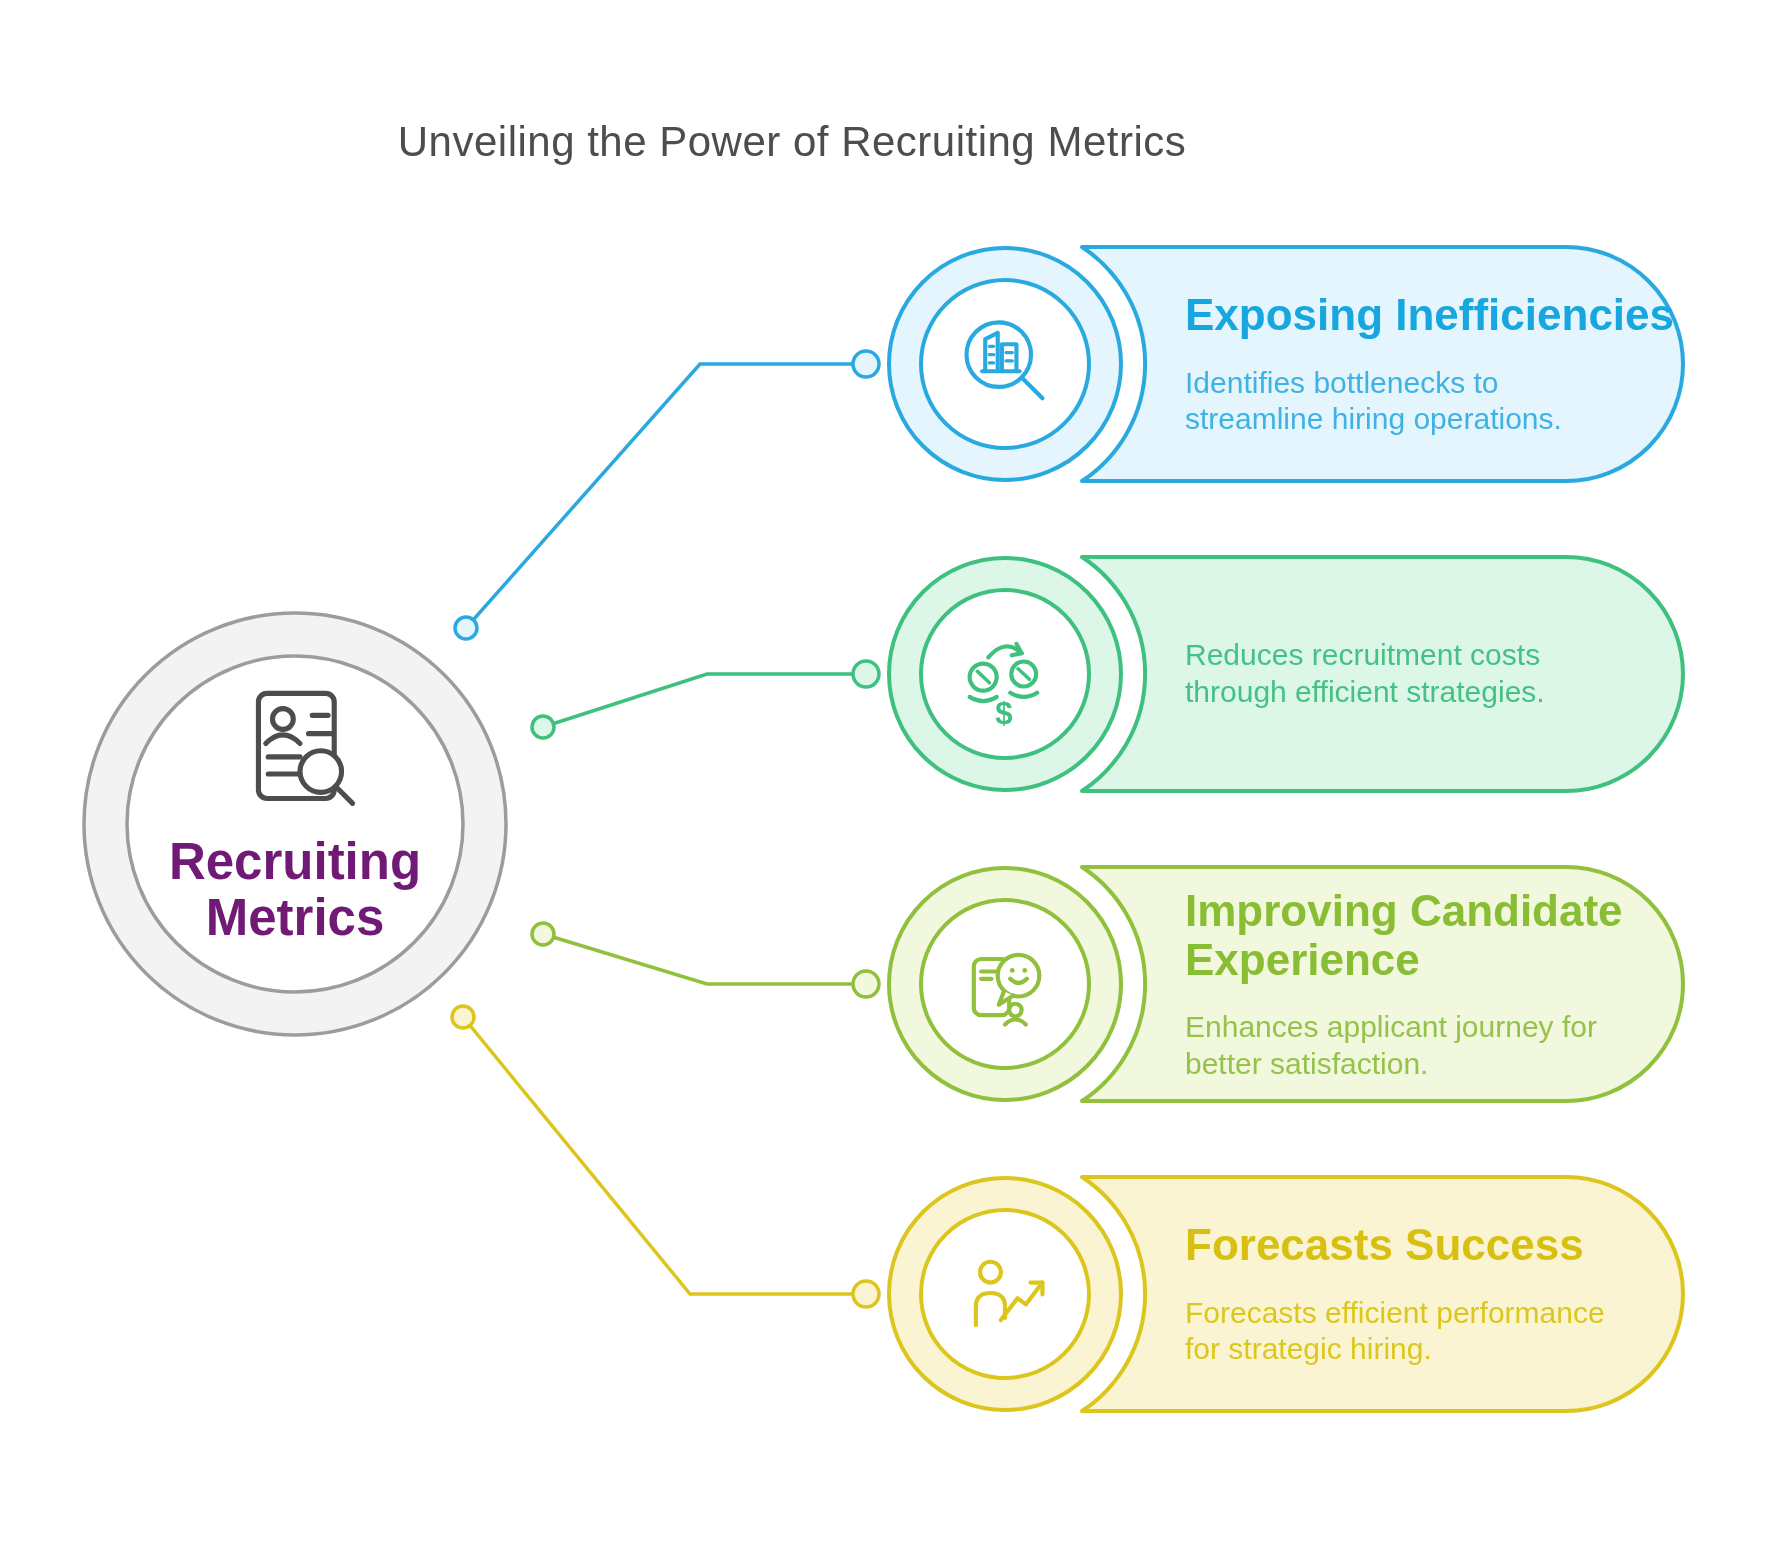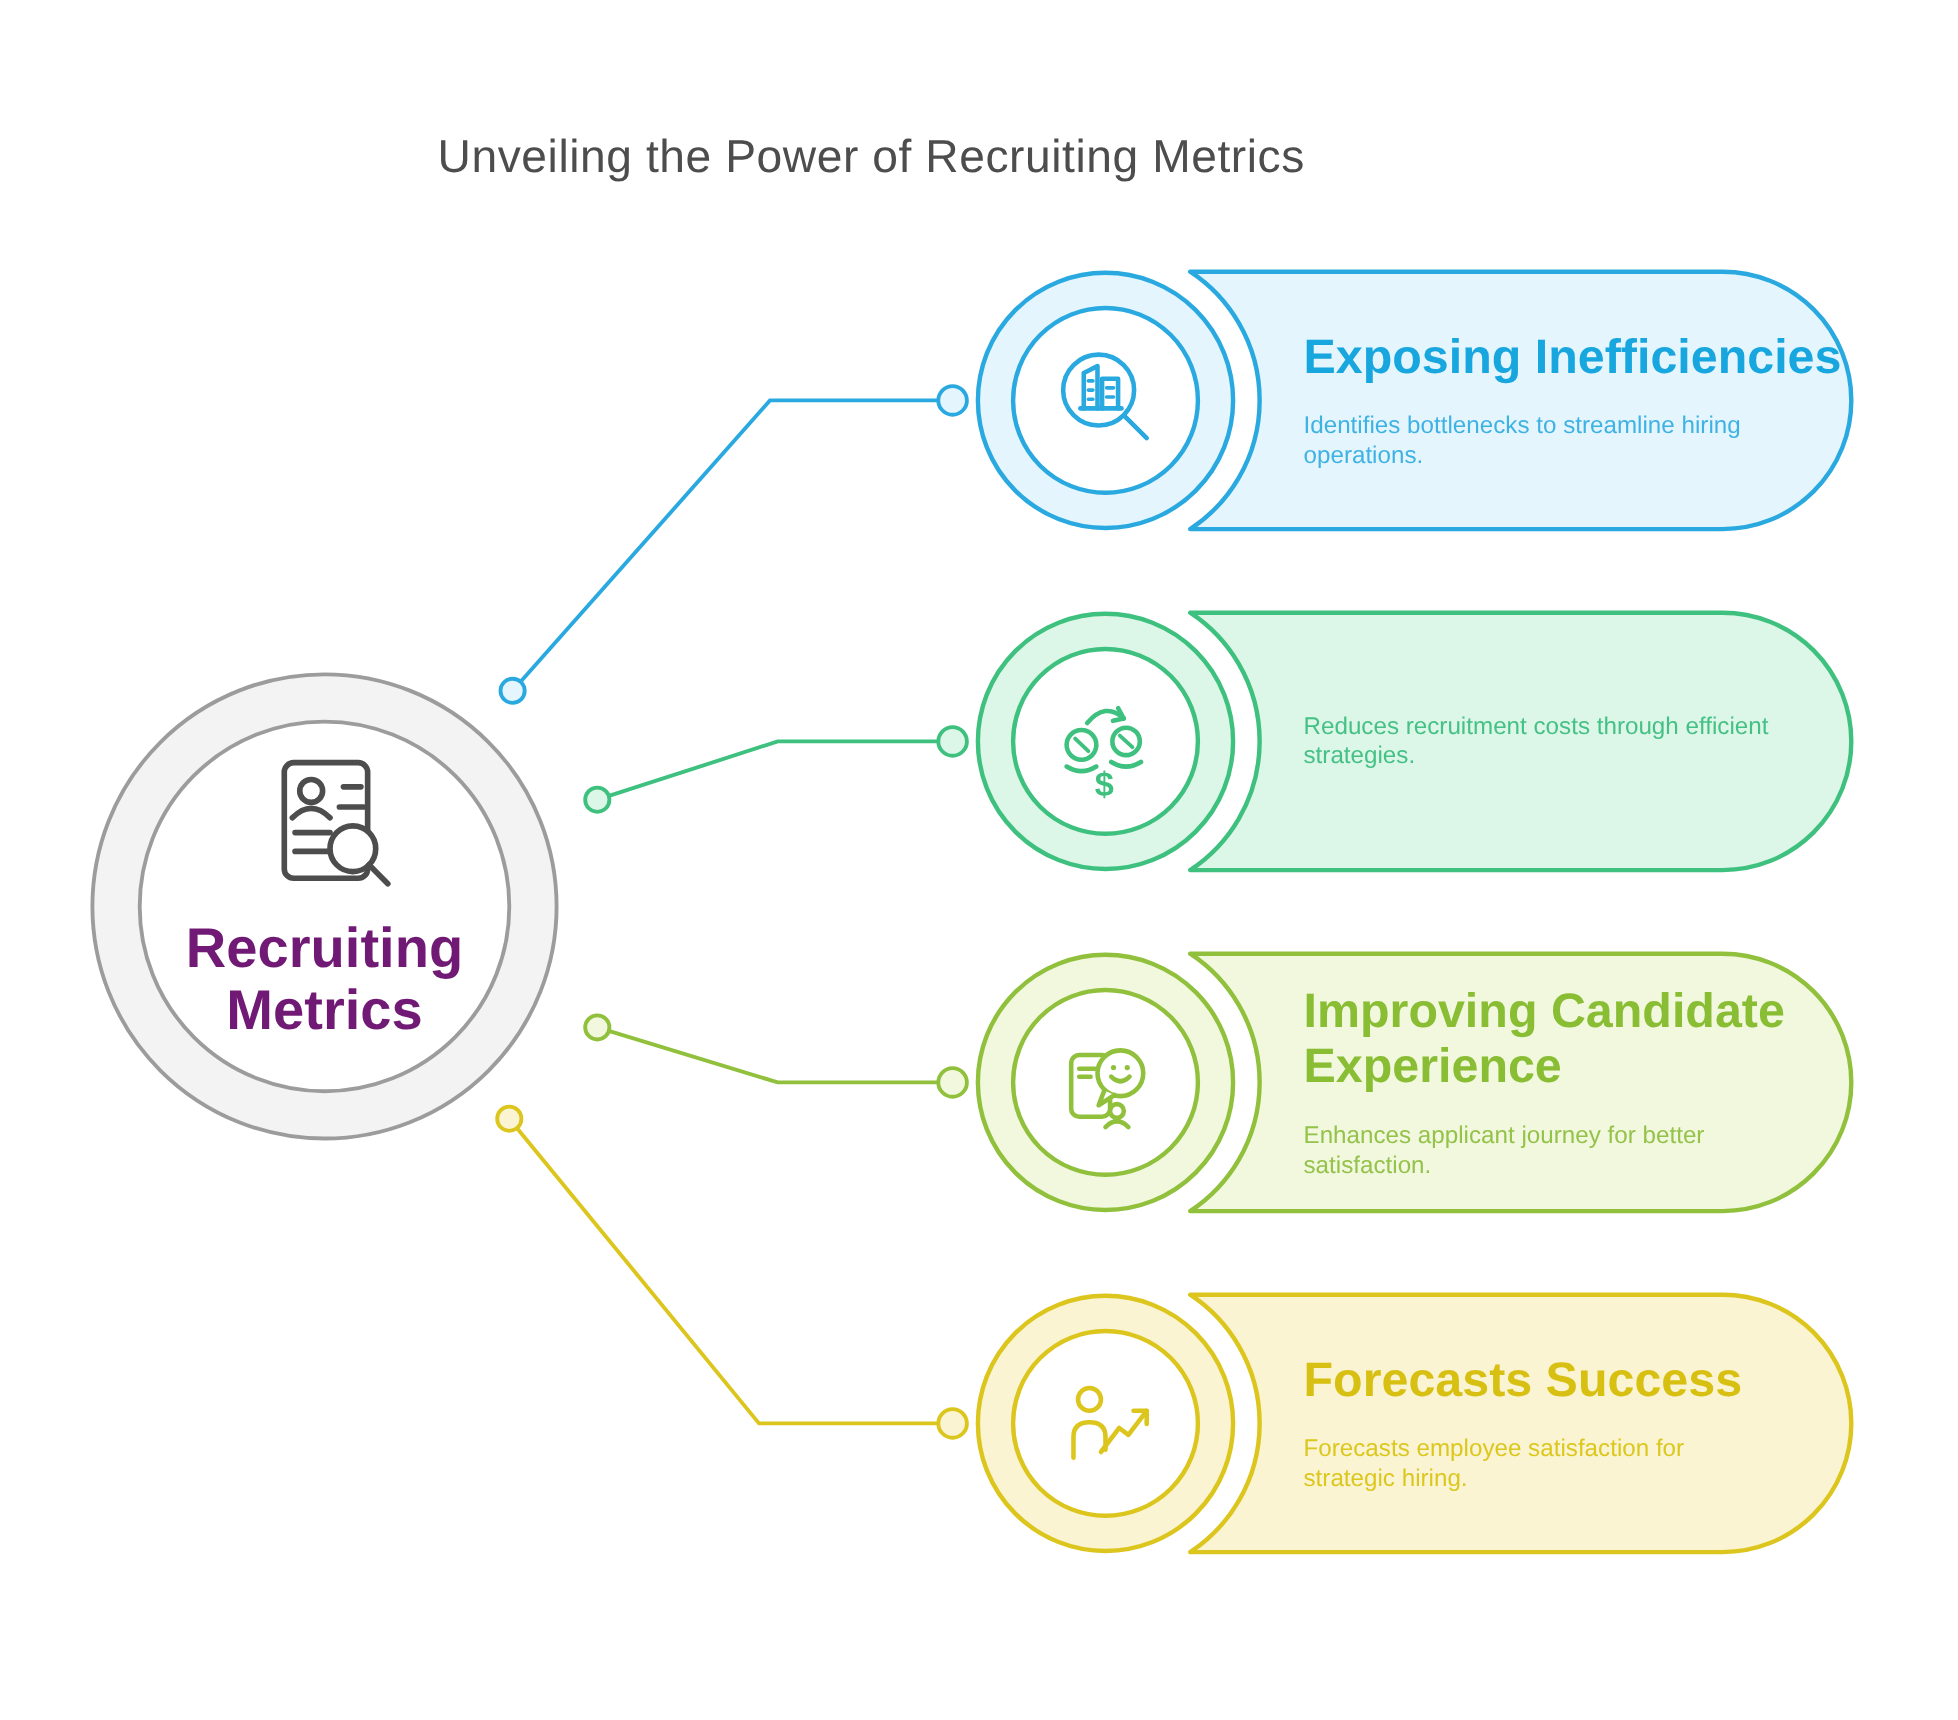--- a/index.html
+++ b/index.html
@@ -28,21 +28,21 @@
   .hub-icon-box svg{display:block;width:100%;height:100%;}
   .hub-label{
     position:absolute;left:145px;top:834px;width:300px;text-align:center;
     font-size:51px;line-height:1.1;font-weight:bold;color:#701a75;
   }
   .card-text{
     position:absolute;left:1185px;width:500px;height:234px;
     display:flex;flex-direction:column;justify-content:center;gap:25px;
   }
   .card-title{font-size:44px;line-height:1.12;font-weight:bold;color:var(--title);}
-  .card-desc{font-size:22px;line-height:1.22;font-weight:500;color:var(--desc);max-width:432px;}
+  .card-desc{font-size:30px;line-height:1.22;font-weight:500;color:var(--desc);max-width:432px;}
   .ico{fill:none;stroke:currentColor;stroke-width:4;stroke-linecap:round;stroke-linejoin:round;}
   .ico-fill{fill:currentColor;stroke:none;}
 </style>
 </head>
 <body>
 
 <div class="stage">
 
   <div class="page-title">Unveiling the Power of Recruiting Metrics</div>
 
@@ -175,17 +175,17 @@
         <g class="ico">
           <circle cx="36" cy="29" r="10"></circle>
           <path d="M22 80 V62 Q22 49 36 49 Q50 49 50 62 V73"></path>
           <path d="M46 75 L62 54 L70 60 L86 39"></path>
           <path d="M74.5 39 H86 V50.5"></path>
         </g>
       </svg>
     </div>
     <div class="card-text" style="top:1177px;">
       <div class="card-title">Forecasts Success</div>
-      <div class="card-desc">Forecasts employee satisfaction for strategic hiring.</div>
+      <div class="card-desc">Forecasts efficient performance for strategic hiring.</div>
     </div>
   </div>
 
 </div>
 
 </body></html>

